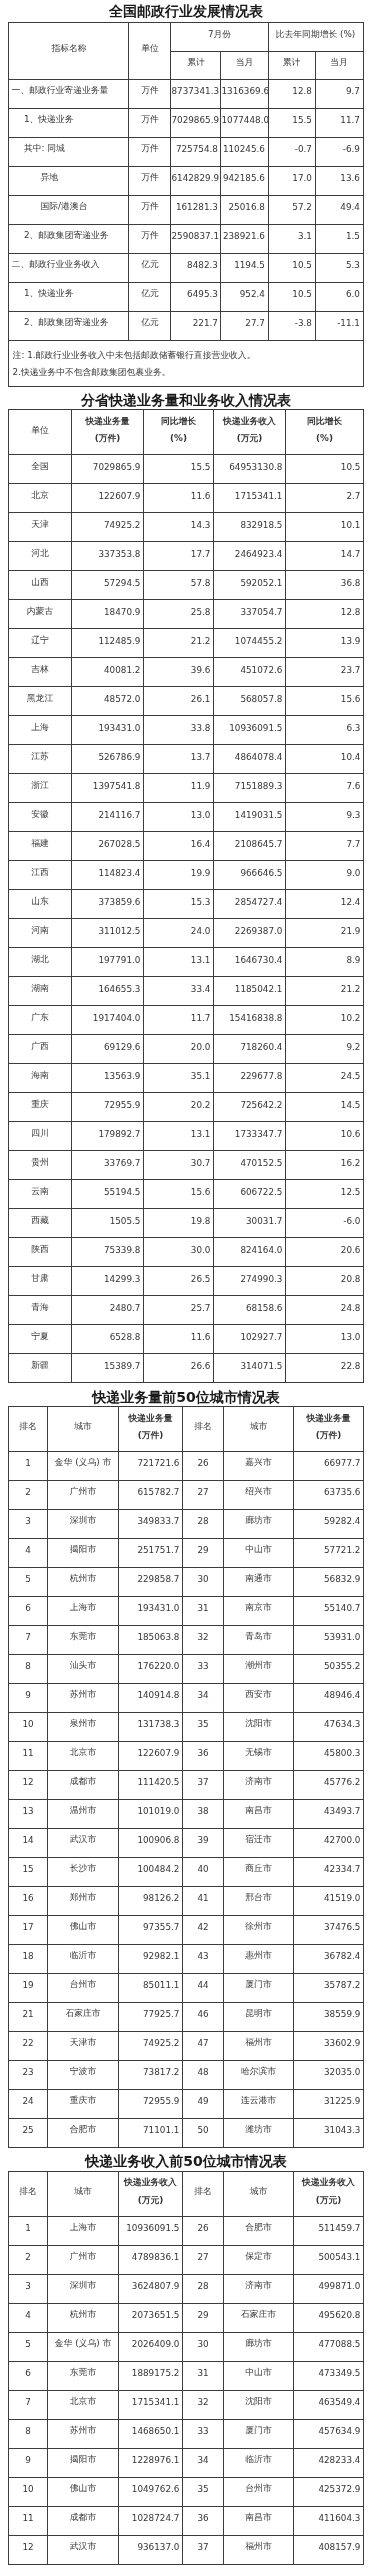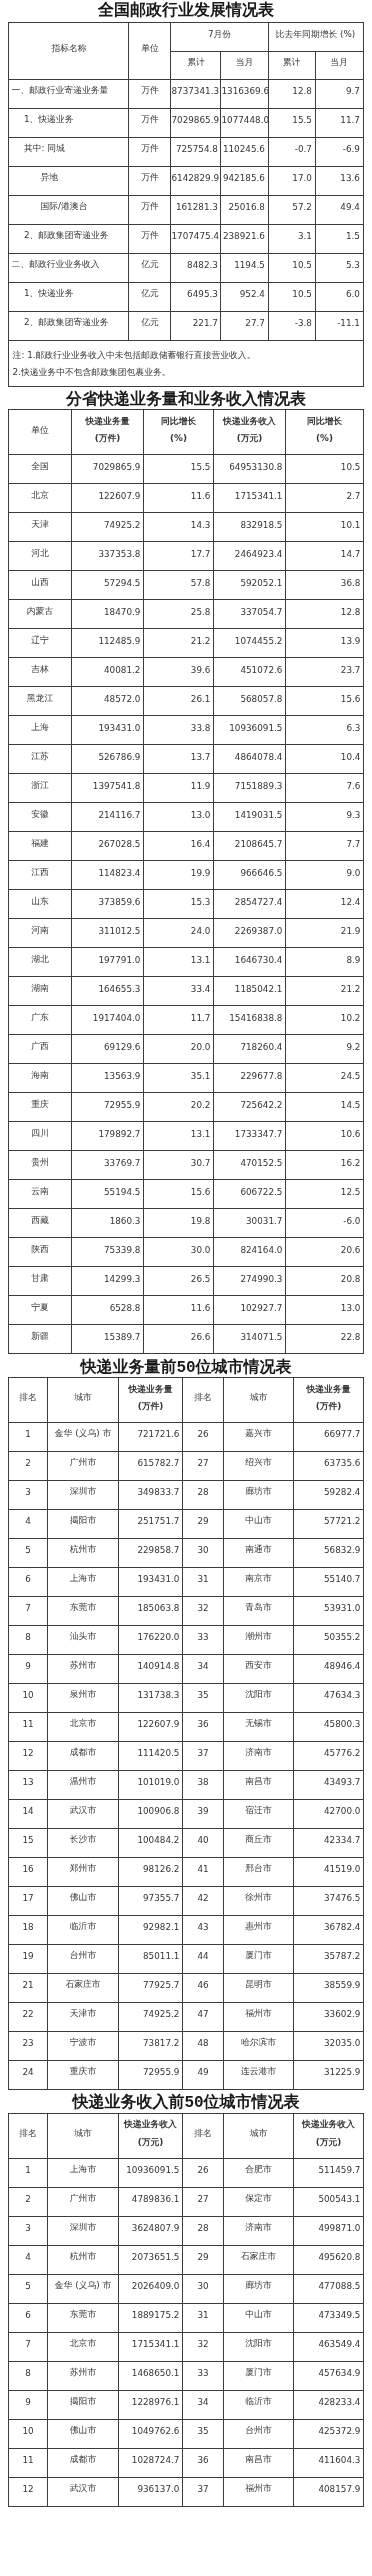--- a/index.html
+++ b/index.html
@@ -5,23 +5,22 @@
   html,body{margin:0;padding:0;background:#ffffff;}
   body{
     width:372px;
     font-family:"DejaVu Sans","Liberation Sans",sans-serif;
     color:#363636;
     -webkit-font-smoothing:antialiased;
   }
   .page{width:372px;padding:5.2px 0 5.7px 0;}
   .tbl-title{
     width:354px;margin:7.2px auto 3.1px auto;
-    text-align:center;font-size:16px;font-weight:bold;color:#1a1a1a;
+    text-align:center;font-size:14px;font-weight:bold;color:#1a1a1a;
     line-height:12.4px;
-    font-family:Liberation Mono, monospace;
   }
   .tbl-title.first{margin-top:0;margin-bottom:4.1px;}
   table{
     width:354px;margin:0 auto;border-collapse:collapse;table-layout:fixed;
     background:#fff;
   }
   th,td{
     border:1px solid #3c3c3c;
     font-size:8.8px;font-weight:normal;color:#363636;
     vertical-align:middle;box-sizing:border-box;
@@ -114,21 +113,21 @@
           <td class="l ind2">国际/港澳台</td>
           <td class="c">万件</td>
           <td class="r">161281.3</td>
           <td class="r">25016.8</td>
           <td class="r">57.2</td>
           <td class="r">49.4</td>
         </tr>
         <tr class="row56">
           <td class="l ind1">2、邮政集团寄递业务</td>
           <td class="c">万件</td>
-          <td class="r">1707475.4</td>
+          <td class="r">2590837.1</td>
           <td class="r">238921.6</td>
           <td class="r">3.1</td>
           <td class="r">1.5</td>
         </tr>
         <tr class="row56">
           <td class="l ind0">二、邮政行业业务收入</td>
           <td class="c">亿元</td>
           <td class="r">8482.3</td>
           <td class="r">1194.5</td>
           <td class="r">10.5</td>
@@ -370,38 +369,45 @@
         </tr>
         <tr class="row56">
           <td class="c">云南</td>
           <td class="r">55194.5</td>
           <td class="r">15.6</td>
           <td class="r">606722.5</td>
           <td class="r">12.5</td>
         </tr>
         <tr class="row56">
           <td class="c">西藏</td>
-          <td class="r">1860.3</td>
+          <td class="r">1505.5</td>
           <td class="r">19.8</td>
           <td class="r">30031.7</td>
           <td class="r">-6.0</td>
         </tr>
         <tr class="row56">
           <td class="c">陕西</td>
           <td class="r">75339.8</td>
           <td class="r">30.0</td>
           <td class="r">824164.0</td>
           <td class="r">20.6</td>
         </tr>
         <tr class="row56">
           <td class="c">甘肃</td>
           <td class="r">14299.3</td>
           <td class="r">26.5</td>
           <td class="r">274990.3</td>
           <td class="r">20.8</td>
+        </tr>
+        <tr class="row56">
+          <td class="c">青海</td>
+          <td class="r">2480.7</td>
+          <td class="r">25.7</td>
+          <td class="r">68158.6</td>
+          <td class="r">24.8</td>
         </tr>
         <tr class="row56">
           <td class="c">宁夏</td>
           <td class="r">6528.8</td>
           <td class="r">11.6</td>
           <td class="r">102927.7</td>
           <td class="r">13.0</td>
         </tr>
         <tr class="row56">
           <td class="c">新疆</td>
@@ -618,20 +624,28 @@
           <td class="r">32035.0</td>
         </tr>
         <tr class="row56">
           <td class="c">24</td>
           <td class="c">重庆市</td>
           <td class="r">72955.9</td>
           <td class="c">49</td>
           <td class="c">连云港市</td>
           <td class="r">31225.9</td>
         </tr>
+        <tr class="row56">
+          <td class="c">25</td>
+          <td class="c">合肥市</td>
+          <td class="r">71101.1</td>
+          <td class="c">50</td>
+          <td class="c">潍坊市</td>
+          <td class="r">31043.3</td>
+        </tr>
       </tbody>
   </table>
 
   <div class="tbl-title">快递业务收入前50位城市情况表</div>
 
   <table>
     <colgroup>
       <col style="width:39px">
         <col style="width:71px">
         <col style="width:64px">

